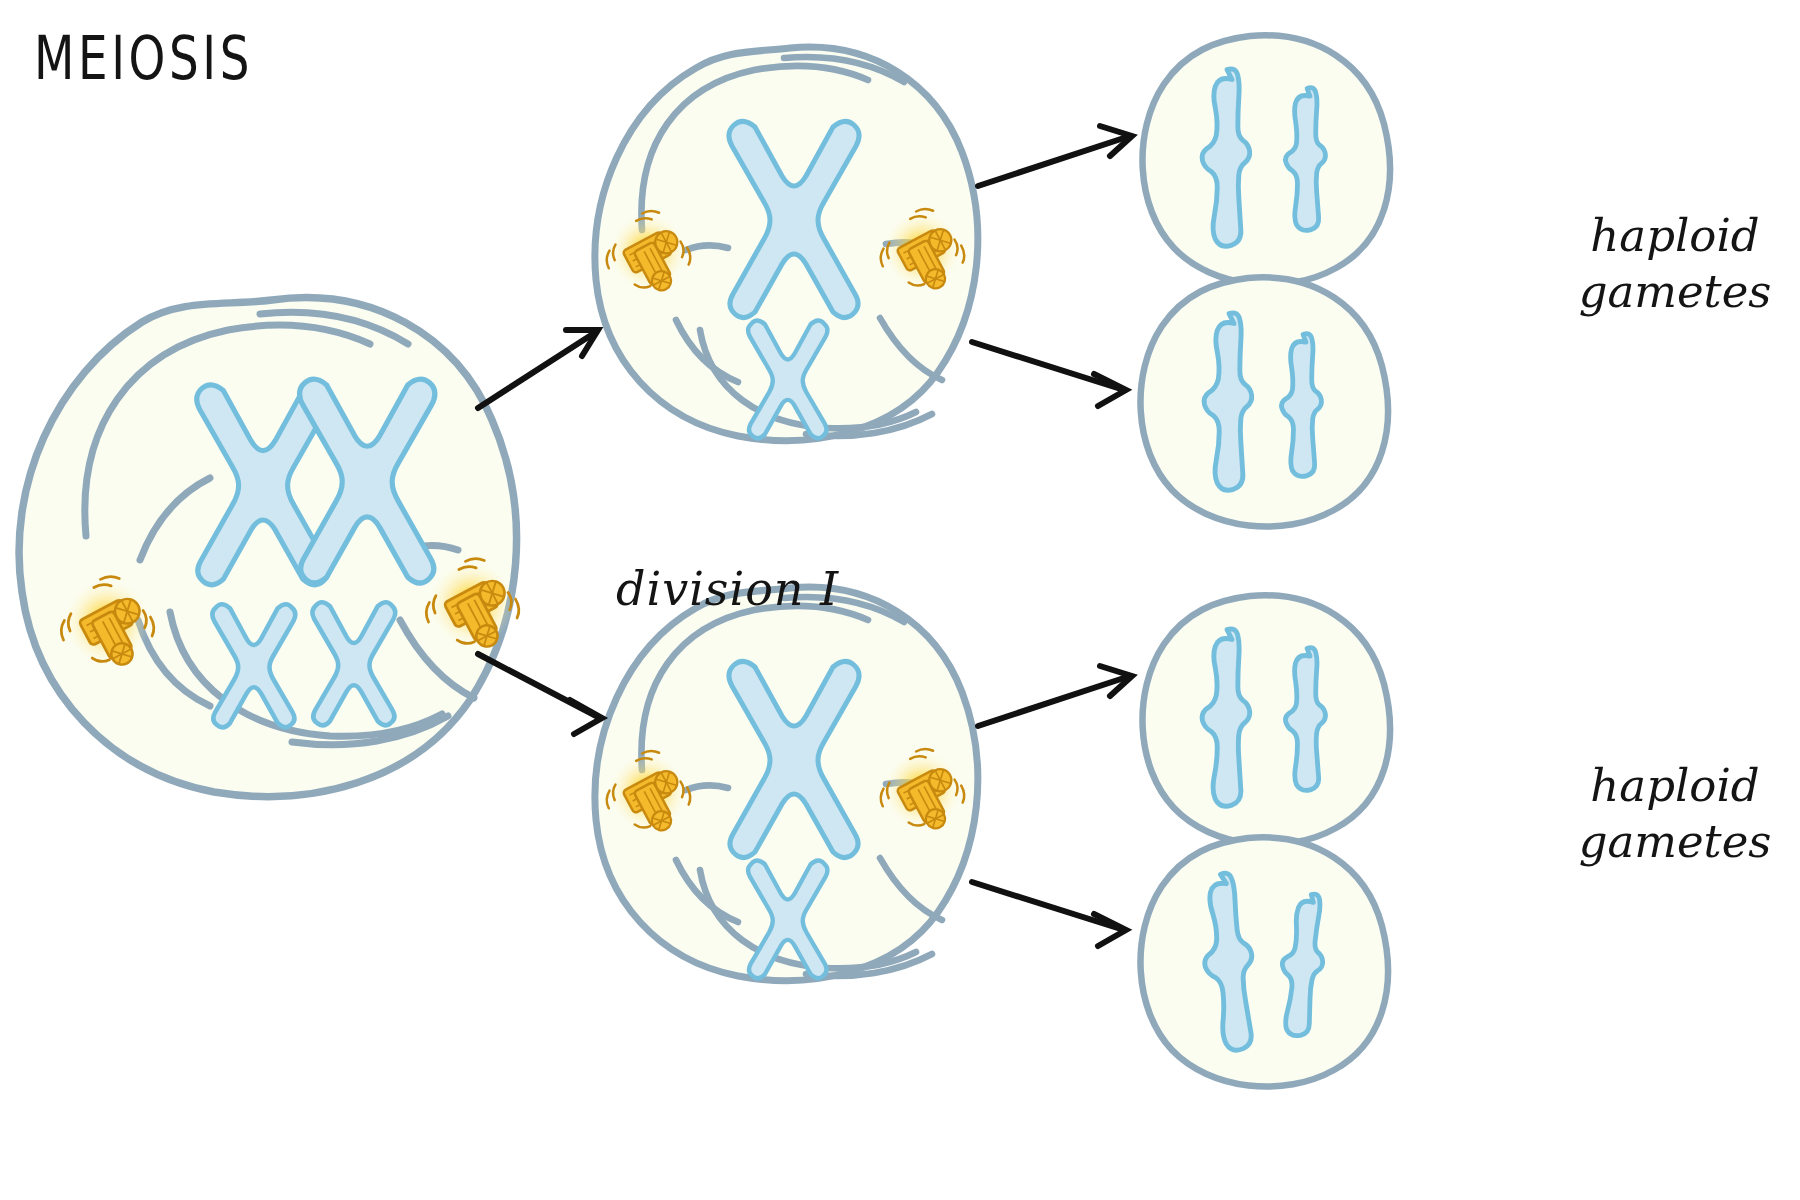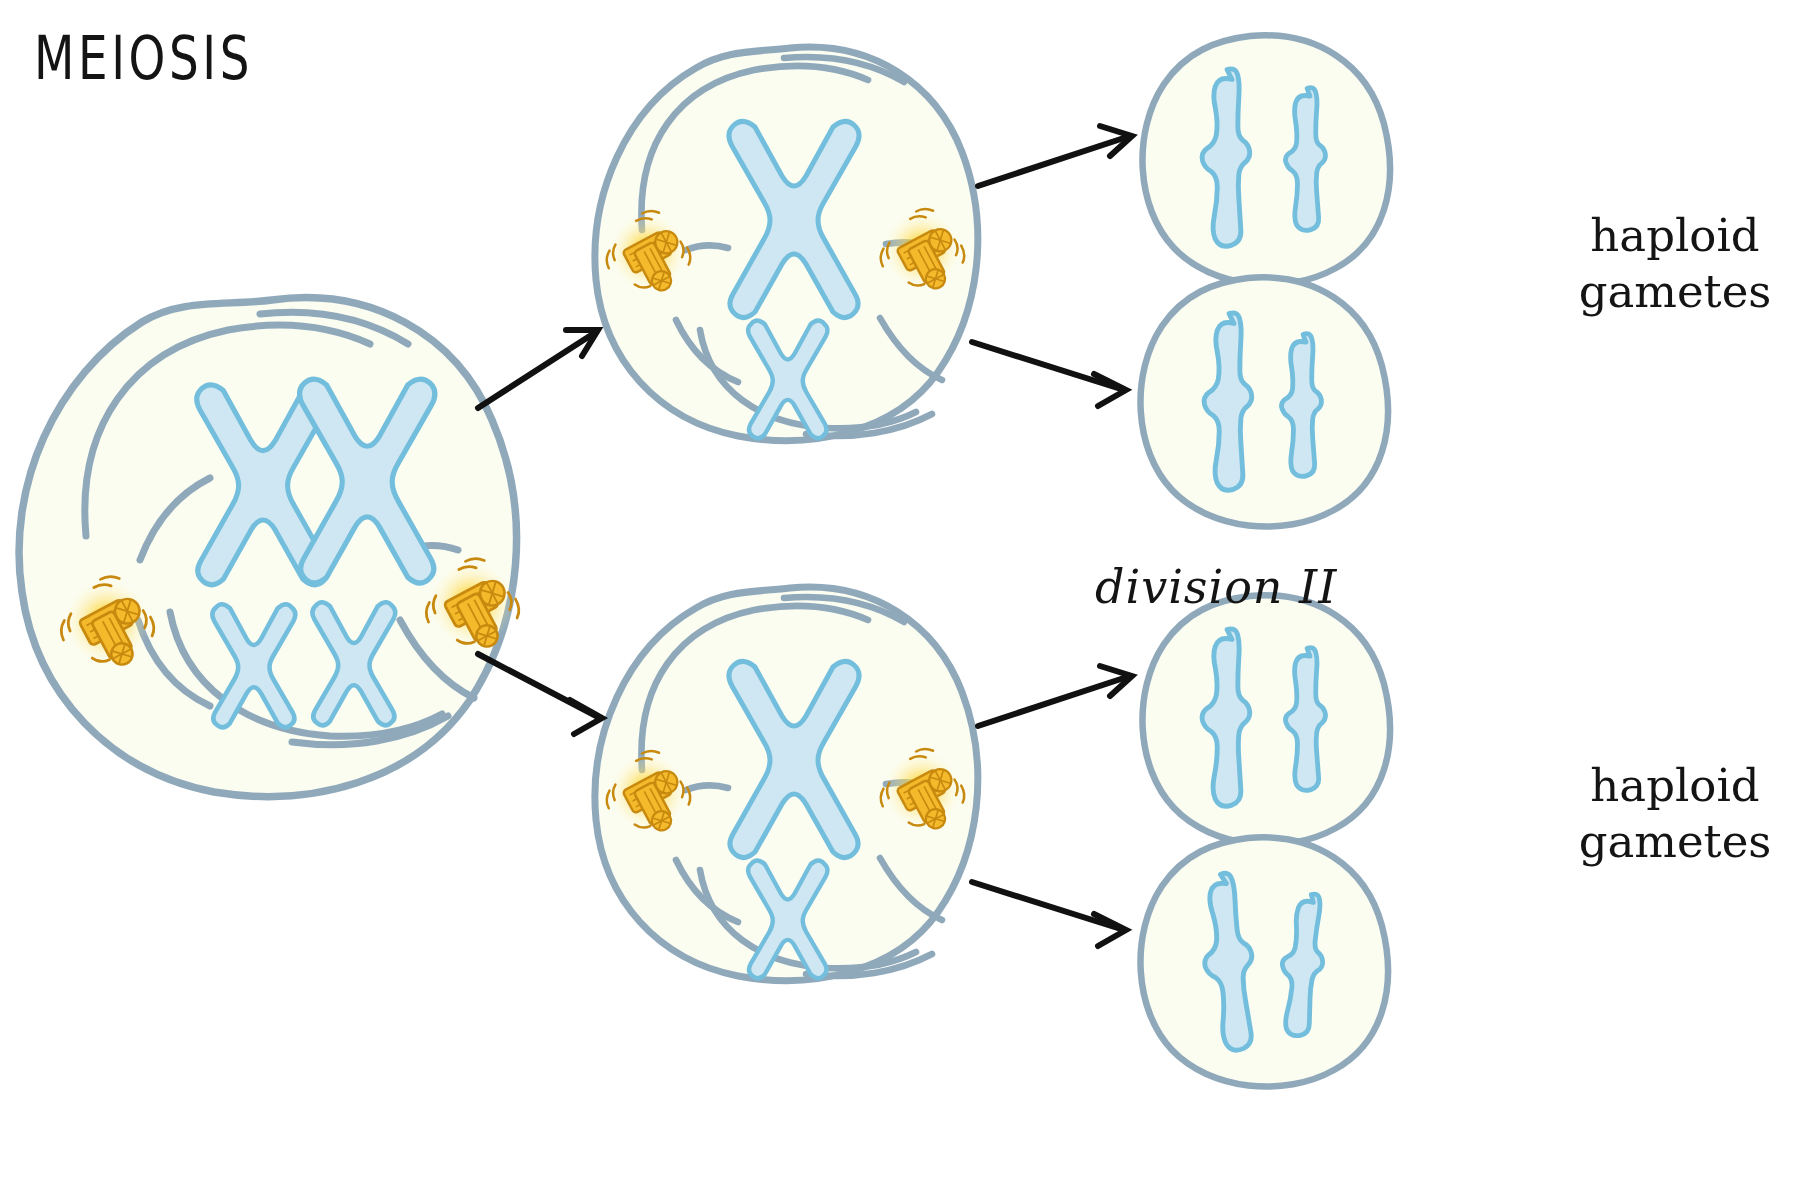--- a/index.html
+++ b/index.html
@@ -5,21 +5,21 @@
   html,body{margin:0;padding:0;background:#ffffff;}
   body{width:1800px;height:1200px;overflow:hidden;
        font-family:"DejaVu Sans",sans-serif;}
   #stage{position:relative;width:1580px;height:1200px;background:#ffffff;}
   svg.layer{position:absolute;left:0;top:0;width:1800px;height:1200px;}
   .lbl{position:absolute;color:#141414;white-space:pre;}
   .title{font-family:"DejaVu Sans",sans-serif;font-size:52px;letter-spacing:4px;
          font-weight:400;transform:scaleY(1.18) scaleX(0.9);transform-origin:left top;}
   .hand{font-family:"DejaVu Serif",serif;font-style:italic;font-size:46px;
         letter-spacing:1px;}
-  .hand2{font-family:"DejaVu Serif",serif;font-size:45px;
+  .hand2{font-family:"DejaVu Serif",serif;font-style:italic;font-size:45px;
          line-height:56px;text-align:center;}
 </style>
 </head>
 <body>
 
 <div id="stage">
 
   <svg class="layer" viewBox="0 0 1800 1200">
     <defs>
       <radialGradient id="glow" cx="50%" cy="50%" r="50%">
@@ -284,22 +284,22 @@
 
       <g>
         <path d="M 972,882 L 1124,930"></path>
         <path d="M 1094,914 L 1126,930 L 1098,946"></path>
       </g>
     </g>
   </svg>
 
   <div class="lbl title" style="left:34px;top:22px;">MEIOSIS</div>
 
-
-  <div class="lbl hand" style="left:1095px;top:560px;">division II</div>
+  <div class="lbl hand" style="left:616px;top:562px;">division I</div>
+
 
   <div class="lbl hand2" style="left:1560px;top:208px;width:230px;">haploid
 gametes</div>
 
   <div class="lbl hand2" style="left:1560px;top:758px;width:230px;">haploid
 gametes</div>
 
 </div>
 
 </body></html>

